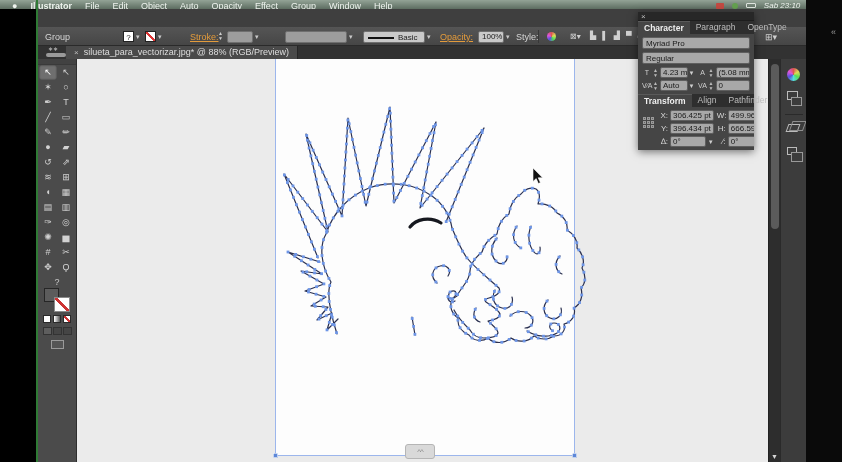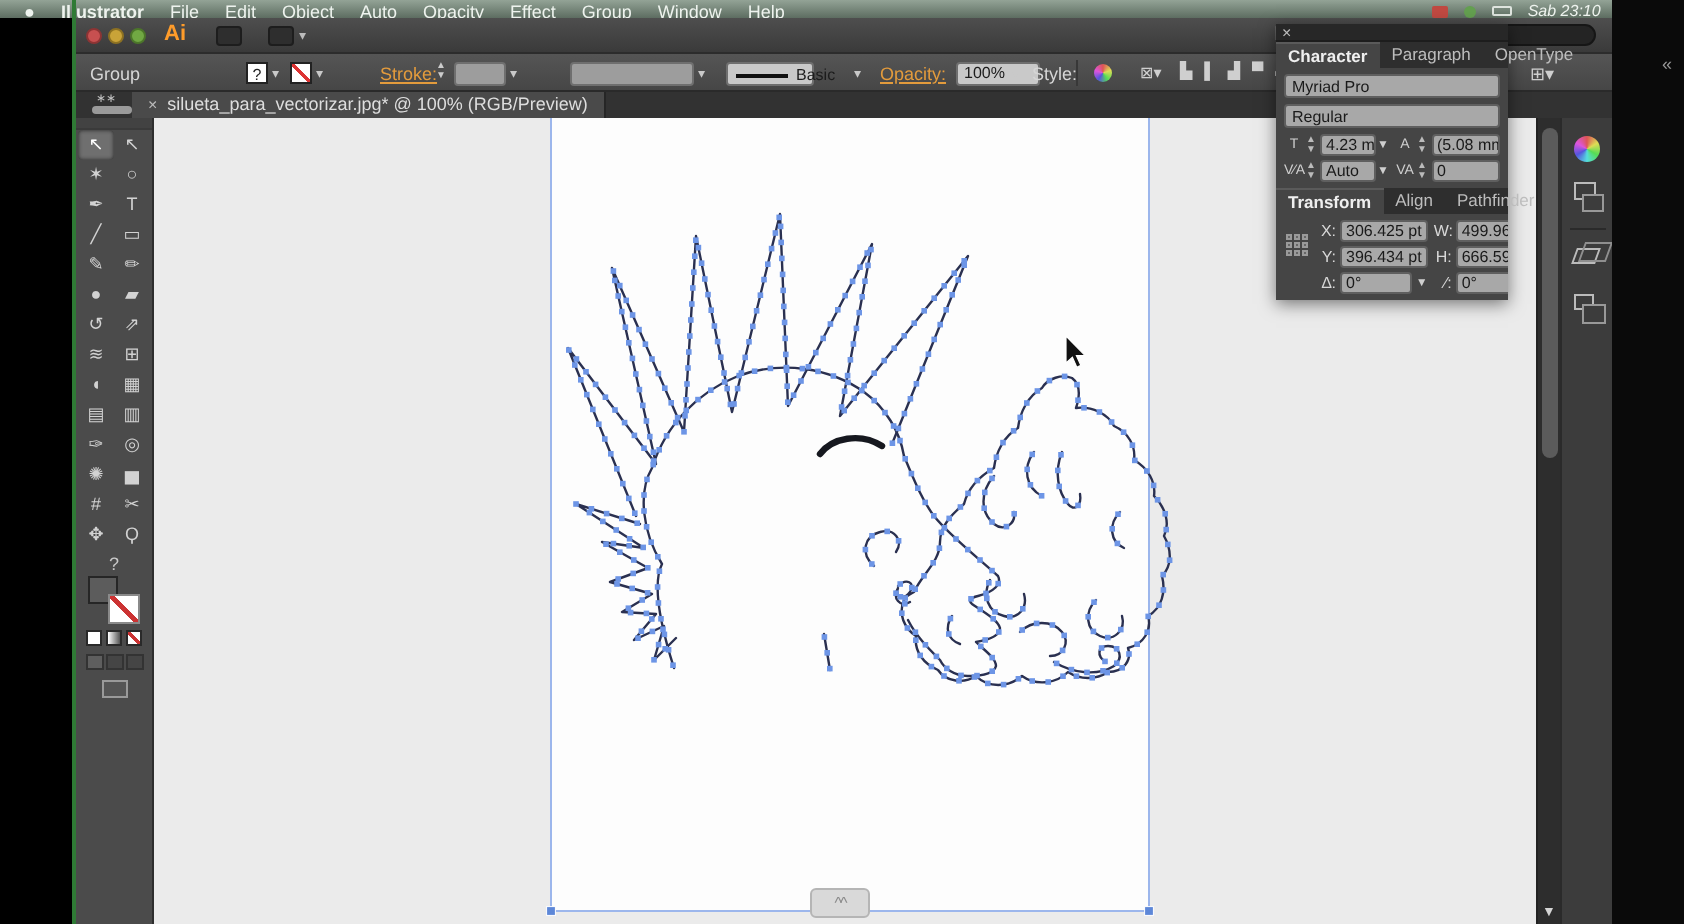--- a/index.html
+++ b/index.html
@@ -172,52 +172,40 @@
     <span>Sab 23:10</span>
     <span class="mag" style="position:relative;display:inline-block;width:7px;height:7px;"></span>
     <span>≡</span>
   </div>
 </div>
 
 <div id="green-line"></div>
 
 <div id="app-window">
 
-  <div id="app-bar">
-    <span class="tl" id="tl-close"></span>
-    <span class="tl" id="tl-min"></span>
-    <span class="tl" id="tl-zoom"></span>
-    <span id="ai-logo">Ai</span>
-    <span class="appbar-ic" id="ic-bridge"></span>
-    <span class="appbar-ic" id="ic-arrange"></span>
-    <span id="workspace">Essentials</span>
-    <span id="searchbox">
-        <span class="mag"></span>
-      </span>
-  </div>
 
   <div id="control-bar">
     <span class="lbl" style="left:7px;">Group</span>
     <span class="cswatch q" style="left:85px;">?</span>
     <span class="dd" style="left:98px;">▾</span>
     <span class="cswatch none" style="left:107px;"></span>
     <span class="dd" style="left:120px;">▾</span>
     <span class="lbl orange" style="left:152px;">Stroke:</span>
     <span class="stepper" style="left:179px;">▲<br>▼</span>
     <span class="field" style="left:189px; width:26px;"></span>
     <span class="dd" style="left:217px;">▾</span>
     <span class="field" style="left:247px; width:62px;"></span>
     <span class="dd" style="left:311px;">▾</span>
-    <span class="field lt" style="left:325px; width:44px;text-align:center;">
+    <span class="field lt" style="left:325px; width:62px;text-align:center;">
         <span id="stroke-style-line"></span>
         <span style="position:absolute;left:34px;top:1px;">Basic</span>
       </span>
     <span class="dd" style="left:389px;">▾</span>
     <span class="lbl orange" style="left:402px;">Opacity:</span>
-    <span class="field lt" style="left:440px; width:42px;">100%</span>
+    <span class="field lt" style="left:440px; width:26px;">100%</span>
     <span class="dd" style="left:468px;">▾</span>
 
     <span class="lbl" style="left:478px;">Style:</span>
 
     <span class="sep" style="left:500px;"></span>
     <span id="recolor-icon"></span>
     <span id="align-dd">⊠▾</span>
     <span id="align-group">
         <span>▙</span>
         <span>▌</span>
@@ -228,21 +216,21 @@
       </span>
     <span class="lbl orange" id="transform-link">Transform</span>
     <span id="isolate-btn">⊡</span>
     <span id="more-btn">⊞▾</span>
   </div>
 
   <div id="tab-bar">
     <span id="tab-stars">∗∗</span>
     <span id="tab-pill"></span>
     <div id="doc-tab">
-      <span class="x">×</span><span>silueta_para_vectorizar.jpg* @ 100% (RGB/Preview)</span>
+      <span class="x">×</span><span>silueta_para_vectorizar.jpg* @ 88% (RGB/Preview)</span>
     </div>
   </div>
 
   <div id="main">
 
     <div id="toolbar">
       <div id="toolbar-grip"></div>
       <div id="tools-grid">
           <div class="tool active">↖</div>
           <div class="tool">↖</div>

